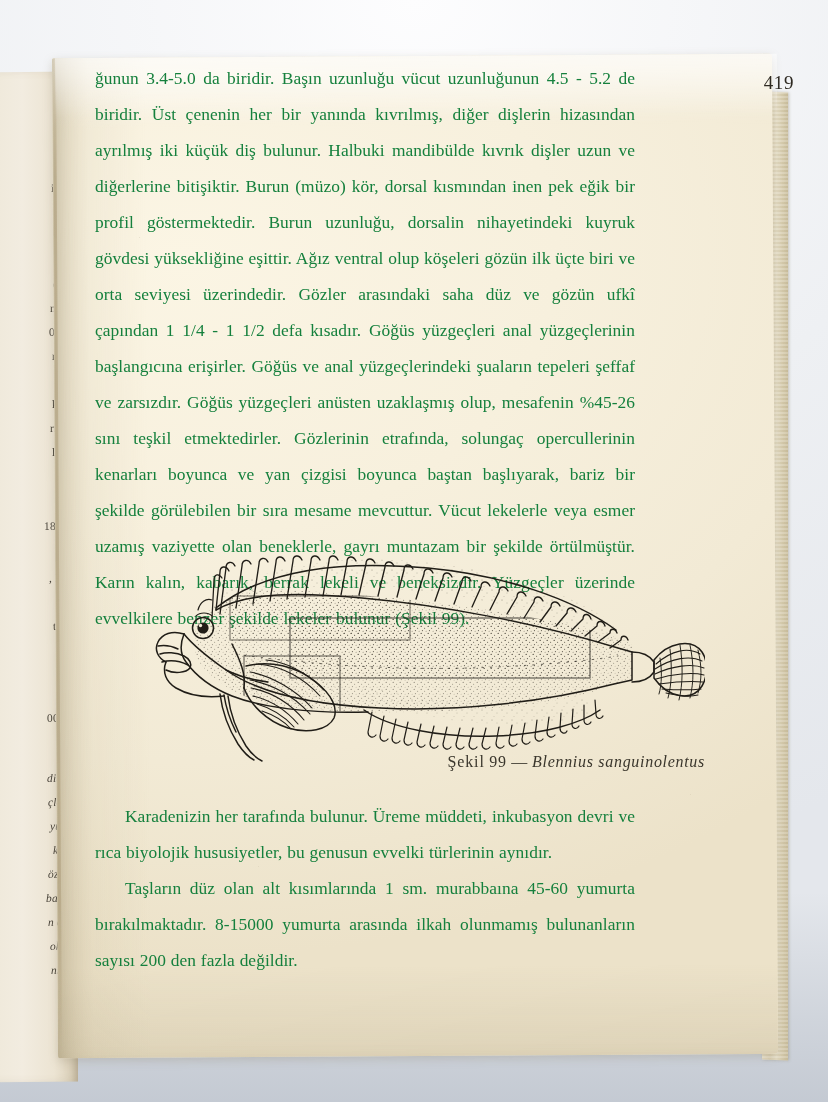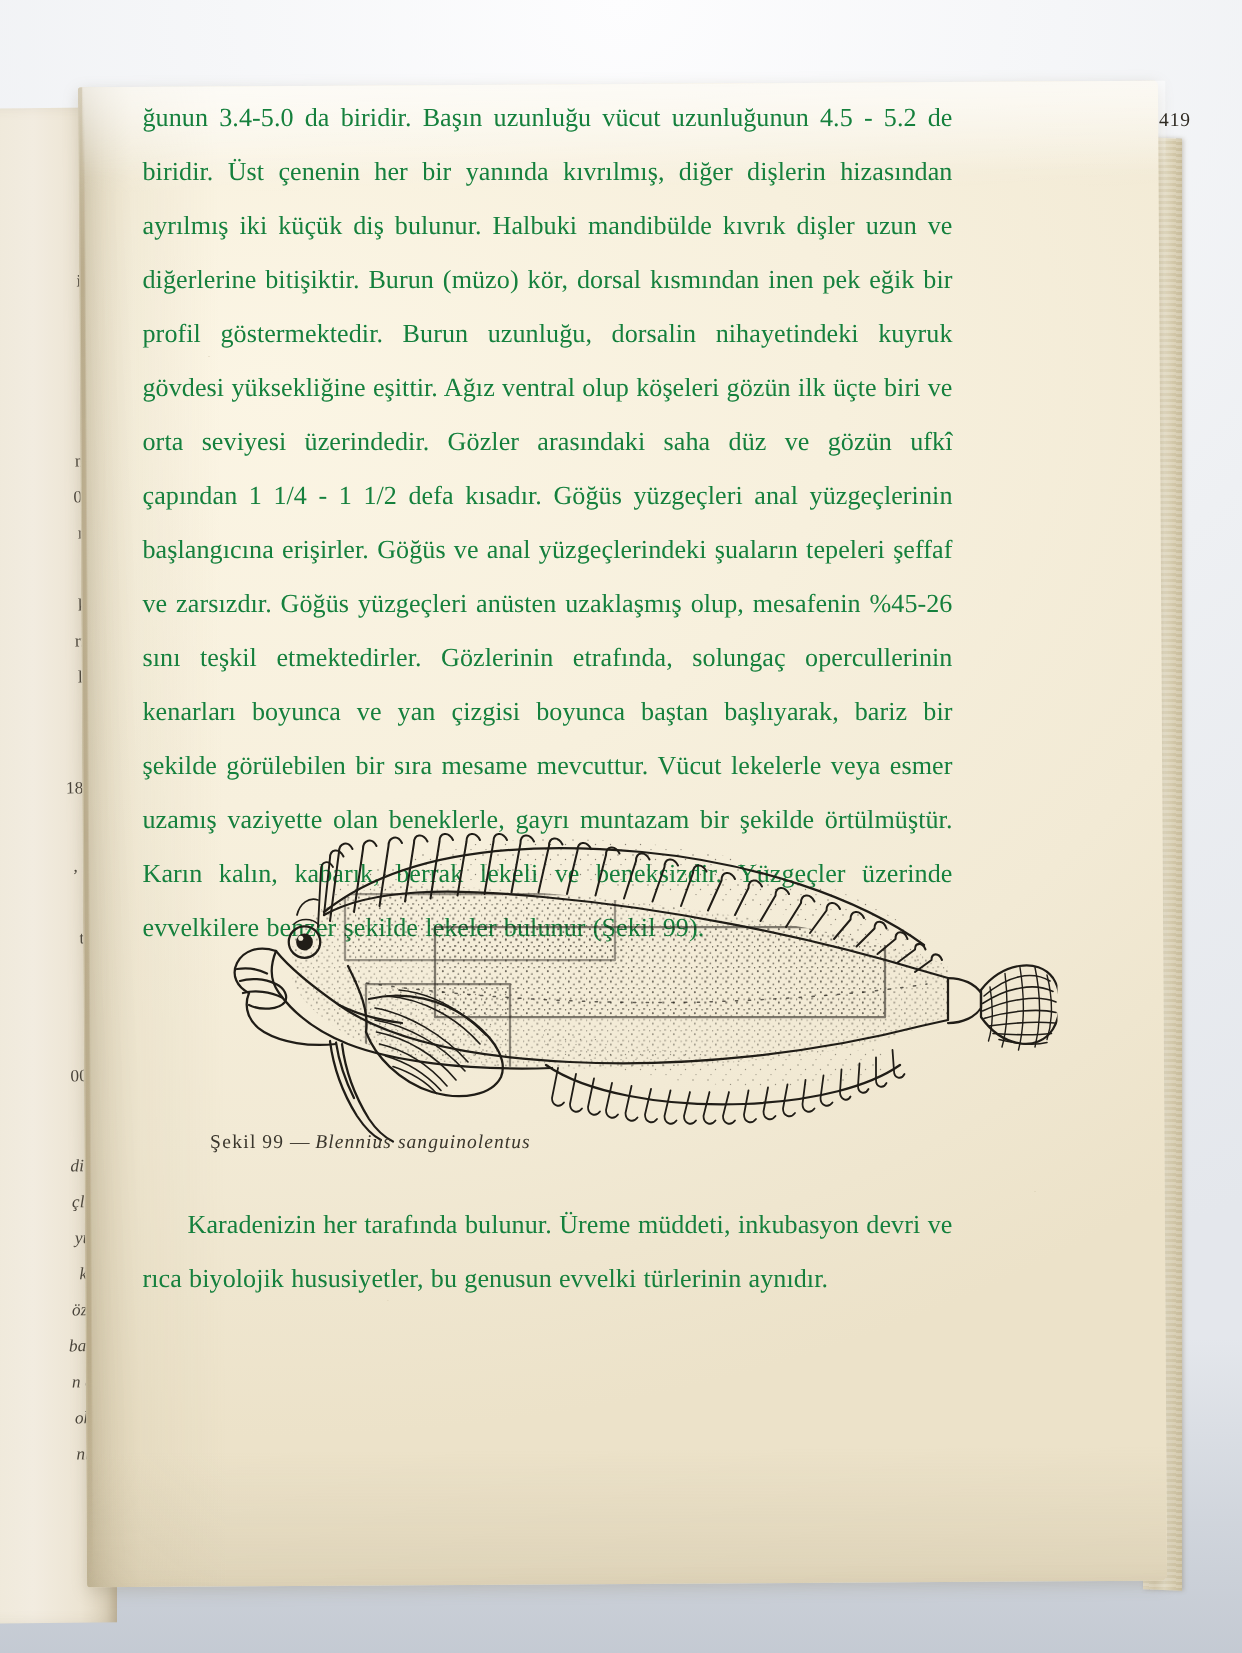--- a/index.html
+++ b/index.html
@@ -94,21 +94,21 @@
     transform:rotate(-0.35deg);
     filter:blur(.4px);
   }
 
   
   .content{
     position:absolute;left:95px;top:60px;width:540px;
   }
   .folio{
     position:absolute;right:34px;top:72px;
-    font-size:13px;color:#2e2a22;letter-spacing:.6px;
+    font-size:19px;color:#2e2a22;letter-spacing:.6px;
   }
   .para{
     font-size:17.4px;
     line-height:36px;
     color:#15803d;
     text-align:justify;
     text-justify:inter-word;
     margin:0;
     letter-spacing:.05px;
     word-spacing:.4px;
@@ -116,23 +116,23 @@
   .para + .para{margin-top:0;}
   .indent{text-indent:30px;}
   .tight{ -webkit-hyphens:none;hyphens:none; }
 
   
   .figure{
     position:absolute;left:140px;top:548px;width:565px;height:252px;
   }
   .figure svg{display:block;width:100%;height:215px;}
   .caption{
-    position:absolute;left:0;right:12px;top:205px;
-    text-align:left;
-    font-size:13px;color:#3a362c;letter-spacing:.35px;
+    position:absolute;left:0;right:0;top:205px;
+    text-align:right;
+    font-size:16px;color:#3a362c;letter-spacing:.35px;
   }
   .caption .sp{letter-spacing:.9px;}
   .caption em{font-style:italic;letter-spacing:.7px;}
 
   .body-lower{
     position:absolute;left:95px;top:798px;width:540px;
   }
 
   
   .curl-top{
@@ -376,15 +376,16 @@
     <div class="caption">
       <span class="sp">Şekil</span>
       <span class="sp">99</span>
       <span>—</span>
       <em>Blennius sanguinolentus</em>
     </div>
   </div>
 
   <div class="body-lower">
     <p class="para indent">Karadenizin her tarafında bulunur. Üreme müddeti, inku­basyon devri ve rıca biyolojik hususiyetler, bu genusun evvelki türlerinin aynıdır.</p>
+    <p class="para indent">Taşların düz olan alt kısımlarında 1 sm. murabbaına 45-60 yumurta bırakılmaktadır. 8-15000 yumurta arasında ilkah olun­mamış bulunanların sayısı 200 den fazla değildir.</p>
   </div>
 
 </div>
 
 </body></html>

